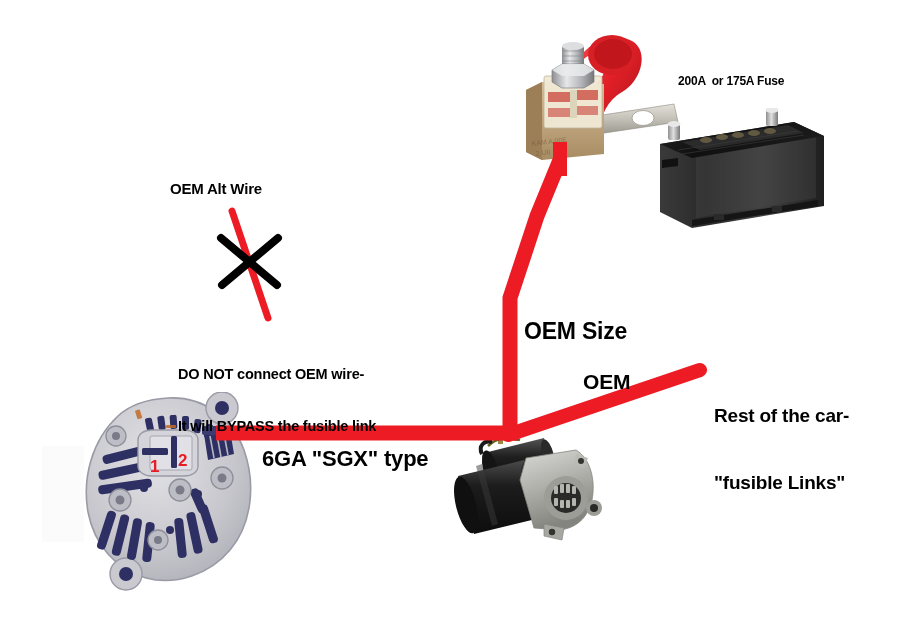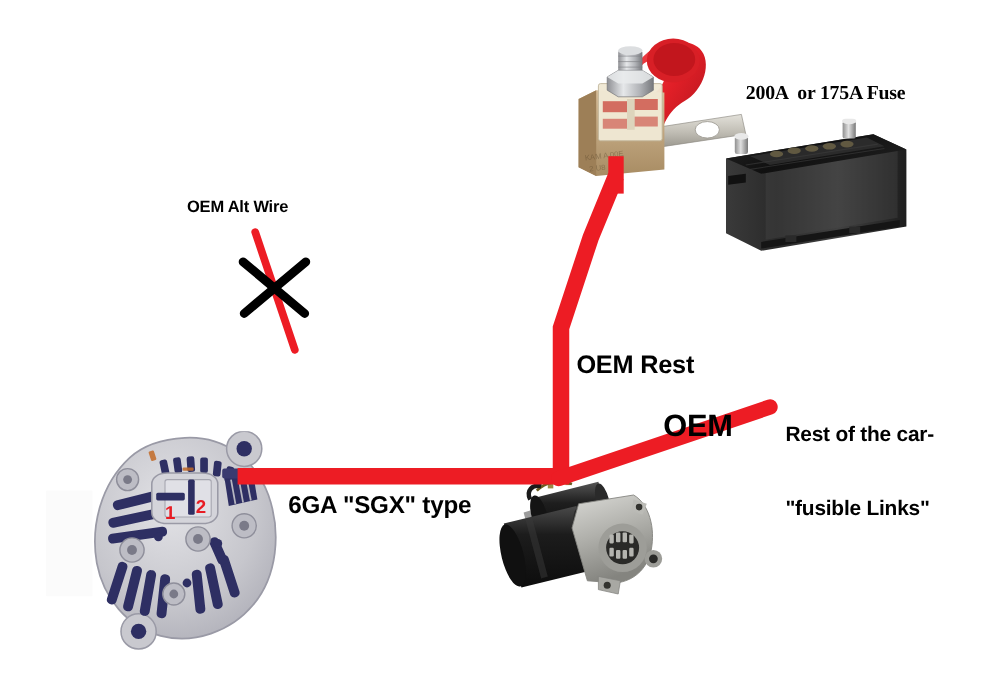--- a/index.html
+++ b/index.html
@@ -27,26 +27,26 @@
   svg.layer { pointer-events: none; }
 
   .label {
     position: absolute;
     font-weight: bold;
     color: #000000;
     white-space: pre;
     line-height: 1.18;
     letter-spacing: -0.2px;
   }
-  #label-fuse      { left: 678px; top: 74px;  font-size: 18px; font-family: Liberation Serif, serif; }
+  #label-fuse      { left: 678px; top: 74px;  font-size: 12px; }
   #label-oem-alt   { left: 170px; top: 180px; font-size: 15px; text-align: center; }
   #label-oem-size  { left: 524px; top: 264px; font-size: 23px; }
   #label-donot     { left: 178px; top: 332px; font-size: 14.5px; }
-  #label-rest      { left: 714px; top: 340px; font-size: 19px; }
-  #label-oem       { left: 603px; top: 370px; font-size: 28px; }
+  #label-rest      { left: 714px; top: 360px; font-size: 19px; }
+  #label-oem       { left: 583px; top: 370px; font-size: 21px; }
   #label-6ga       { left: 262px; top: 446px; font-size: 22px; }
 
   .label .ln { display: block; }
 
   
   .scrub {
     position: absolute;
     background: #fbfbfb;
   }
   #scrub-left  { left: 42px;  top: 446px; width: 42px;  height: 96px; }
@@ -374,23 +374,27 @@
 
     <line x1="221" y1="238" x2="277" y2="285" stroke="#000000" stroke-width="8" stroke-linecap="round"></line>
     <line x1="222" y1="285" x2="278" y2="238" stroke="#000000" stroke-width="8" stroke-linecap="round"></line>
   </svg>
 
   <div class="label" id="label-fuse">200A  or 175A Fuse</div>
 
   <div class="label" id="label-oem-alt">OEM Alt Wire</div>
 
   <div class="label" id="label-oem-size">
-    <span class="ln">OEM Rest</span>
+    <span class="ln">OEM Size</span>
   </div>
 
+  <div class="label" id="label-donot">
+    <span class="ln">DO NOT connect OEM wire-</span>
+    <span class="ln">It will BYPASS the fusible link</span>
+  </div>
 
   <div class="label" id="label-rest">
     <span class="ln">Rest of the car-</span>
     <span class="ln">"fusible Links"</span>
   </div>
 
   <div class="label" id="label-oem">OEM</div>
 
   <div class="label" id="label-6ga">6GA "SGX" type</div>
 

